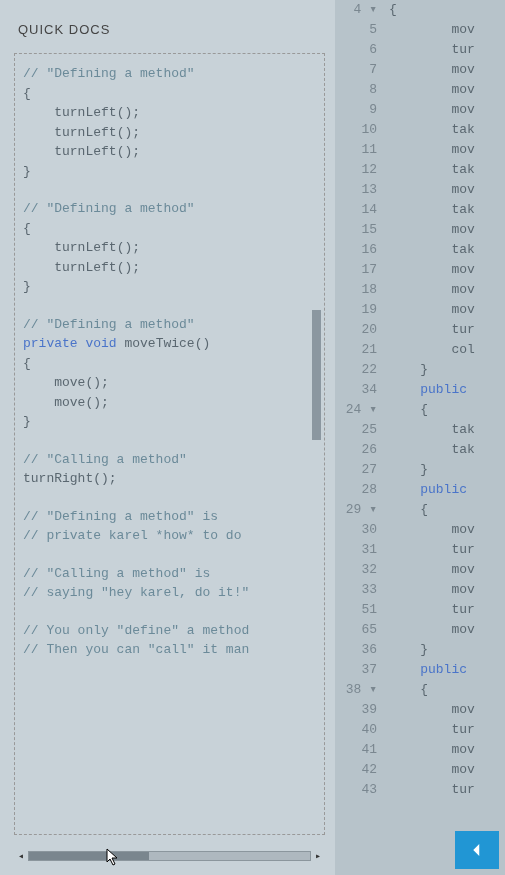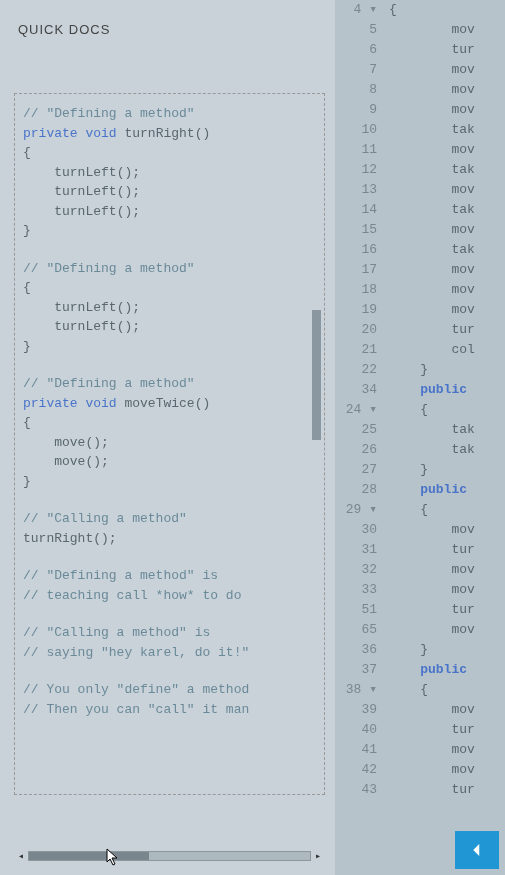--- a/index.html
+++ b/index.html
@@ -13,21 +13,20 @@
       overflow: hidden;
     }
     .left-panel {
       width: 335px;
       height: 100%;
       background: #c8d2d8;
       padding: 8px 0 0 0;
       position: relative;
       display: flex;
       flex-direction: column;
-      gap: 40px;
     }
     .docs-title {
       font-family: Arial, sans-serif;
       font-size: 13px;
       letter-spacing: 1px;
       color: #444;
       padding: 14px 16px 10px 18px;
       font-weight: 400;
     }
     .docs-box {
@@ -99,21 +98,21 @@
     .gutter-line { height: 20px; }
     .code-area {
       flex: 1;
       line-height: 20px;
       font-size: 13px;
       color: #5a6770;
       overflow: hidden;
     }
     .rline { height: 20px; white-space: pre; }
     .r-punc { color: #5a6770; }
-    .r-kw { color: #4a74c9; font-weight: bold; }
+    .r-kw { color: #4a74c9; font-weight: normal; }
     .r-ident { color: #5a6770; }
     .left-panel { position: relative; }
     .left-panel .vscroll-inner {
       position: absolute;
       right: 14px;
       top: 310px;
       width: 9px;
       height: 130px;
       background: #8b97a0;
     }
@@ -141,21 +140,20 @@
       pointer-events: none;
     }
   </style>
 </head>
 <body>
 
 <div class="left-panel">
   <div class="docs-title">QUICK DOCS</div>
   <div class="docs-box" id="docs-box">
       <div class="code-line"><span class="c-comment">// "Defining a method"</span></div>
-      <div class="code-line"><span class="c-keyword">private</span> <span class="c-type">void</span> <span class="c-ident">turnRight</span><span class="c-punc">()</span></div>
       <div class="code-line"><span class="c-punc">{</span></div>
       <div class="code-line">    <span class="c-ident">turnLeft</span><span class="c-punc">();</span></div>
       <div class="code-line">    <span class="c-ident">turnLeft</span><span class="c-punc">();</span></div>
       <div class="code-line">    <span class="c-ident">turnLeft</span><span class="c-punc">();</span></div>
       <div class="code-line"><span class="c-punc">}</span></div>
       <div class="blank"></div>
       <div class="code-line"><span class="c-comment">// "Defining a method"</span></div>
       <div class="code-line"><span class="c-punc">{</span></div>
       <div class="code-line">    <span class="c-ident">turnLeft</span><span class="c-punc">();</span></div>
       <div class="code-line">    <span class="c-ident">turnLeft</span><span class="c-punc">();</span></div>
@@ -165,21 +163,21 @@
       <div class="code-line"><span class="c-keyword">private</span> <span class="c-type">void</span> <span class="c-ident">moveTwice</span><span class="c-punc">()</span></div>
       <div class="code-line"><span class="c-punc">{</span></div>
       <div class="code-line">    <span class="c-ident">move</span><span class="c-punc">();</span></div>
       <div class="code-line">    <span class="c-ident">move</span><span class="c-punc">();</span></div>
       <div class="code-line"><span class="c-punc">}</span></div>
       <div class="blank"></div>
       <div class="code-line"><span class="c-comment">// "Calling a method"</span></div>
       <div class="code-line"><span class="c-ident">turnRight</span><span class="c-punc">();</span></div>
       <div class="blank"></div>
       <div class="code-line"><span class="c-comment">// "Defining a method" is</span></div>
-      <div class="code-line"><span class="c-comment">// teaching call *how* to do</span></div>
+      <div class="code-line"><span class="c-comment">// private karel *how* to do</span></div>
       <div class="blank"></div>
       <div class="code-line"><span class="c-comment">// "Calling a method" is</span></div>
       <div class="code-line"><span class="c-comment">// saying "hey karel, do it!"</span></div>
       <div class="blank"></div>
       <div class="code-line"><span class="c-comment">// You only "define" a method</span></div>
       <div class="code-line"><span class="c-comment">// Then you can "call" it man</span></div>
     </div>
   <div class="hscroll">
     <div class="hscroll-arrow">◂</div>
     <div class="hscroll-track">

